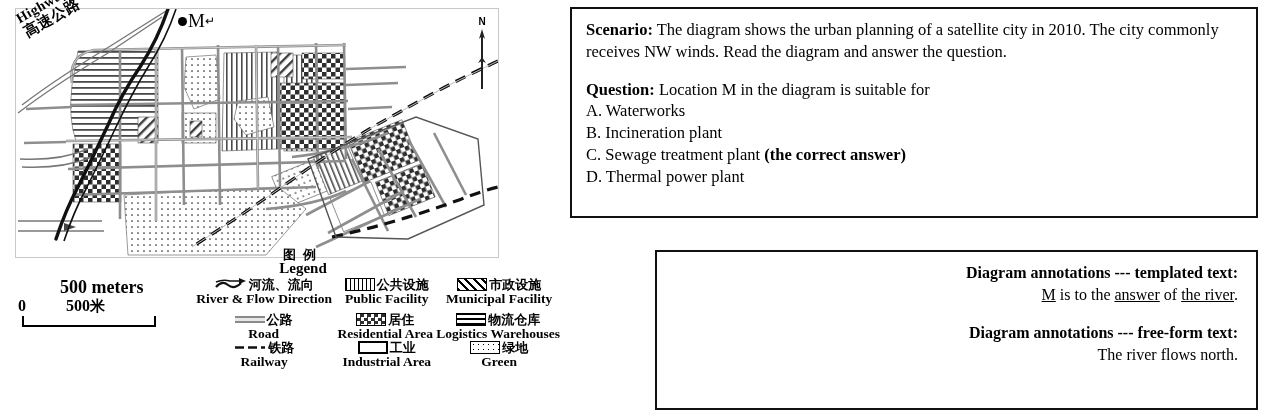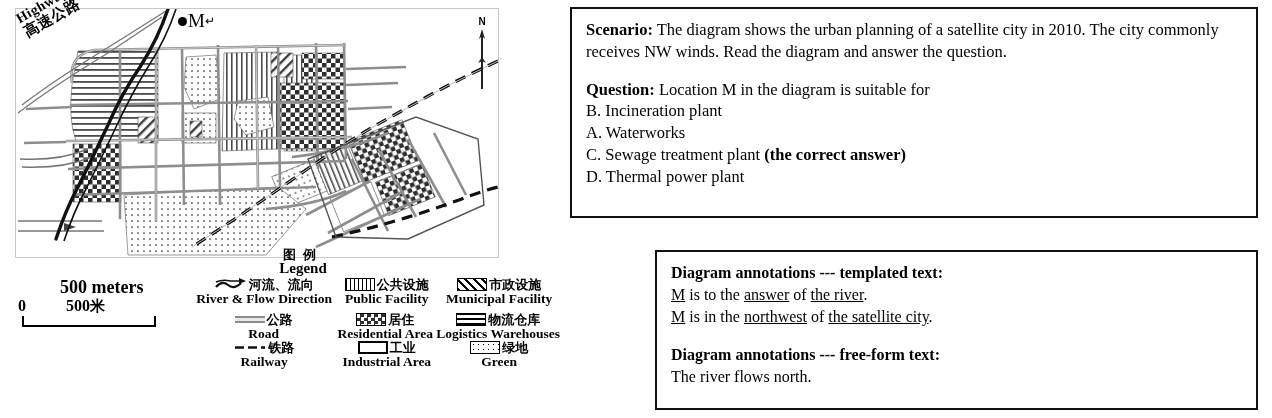--- a/index.html
+++ b/index.html
@@ -61,21 +61,21 @@
   .sw-horiz{background:repeating-linear-gradient(0deg,#000 0 1.5px,#fff 1.5px 5px);}
   .sw-plain{background:#fff;}
   .sw-dots{background-image:radial-gradient(#000 0.8px,transparent 0.9px);
            background-size:5px 5px;background-color:#fff;}
   .sw-road{border:none;height:7px;
            background:linear-gradient(#8a8a8a 0 2px,#e8e8e8 2px 5px,#8a8a8a 5px 7px);}
 
   
   .text-panel{position:absolute;border:2px solid #111;background:#fff;box-sizing:border-box;}
   #panel-question{left:570px;top:7px;width:688px;height:211px;padding:10px 12px 8px 14px;}
-  #panel-annotations{left:655px;top:250px;width:603px;height:160px;padding:10px 18px 8px 14px;}
+  #panel-annotations{left:655px;top:250px;width:603px;height:160px;padding:10px 18px 8px 14px;text-align:right;}
 
   .p-line{font-size:16.5px;line-height:1.32;}
   .p-bold{font-weight:bold;}
   .p-gap{height:16px;}
   .u{text-decoration:underline;}
   #panel-annotations .p-line{font-size:16px;line-height:1.38;}
   #panel-annotations .p-bold-hdr{font-weight:bold;font-size:16px;line-height:1.38;}
 </style>
 </head>
 <body>
@@ -339,37 +339,34 @@
 
 <div id="panel-question" class="text-panel">
   <div class="p-line">
     <span class="p-bold">Scenario:</span><span> The diagram shows the urban planning of a satellite city in 2010. The city commonly receives NW winds. Read the diagram and answer the question.</span>
   </div>
   <div class="p-gap"></div>
   <div class="p-line">
     <span class="p-bold">Question:</span><span> Location M in the diagram is suitable for</span>
   </div>
   <div class="p-line">
+    <span>A. Waterworks</span>
+  </div>
+  <div class="p-line">
     <span>B. Incineration plant</span>
-  </div>
-  <div class="p-line">
-    <span>A. Waterworks</span>
   </div>
   <div class="p-line">
     <span>C. Sewage treatment plant </span><span class="p-bold">(the correct answer)</span>
   </div>
   <div class="p-line">
     <span>D. Thermal power plant</span>
   </div>
 </div>
 
 <div id="panel-annotations" class="text-panel">
   <div class="p-bold-hdr">Diagram annotations --- templated text:</div>
   <div class="p-line">
     <span class="u">M</span><span> is to the </span><span class="u">answer</span><span> of </span><span class="u">the river</span><span>.</span>
-  </div>
-  <div class="p-line">
-    <span class="u">M</span><span> is in the </span><span class="u">northwest</span><span> of </span><span class="u">the satellite city</span><span>.</span>
   </div>
   <div class="p-gap"></div>
   <div class="p-bold-hdr">Diagram annotations --- free-form text:</div>
   <div class="p-line">The river flows north.</div>
 </div>
 
 </body></html>

